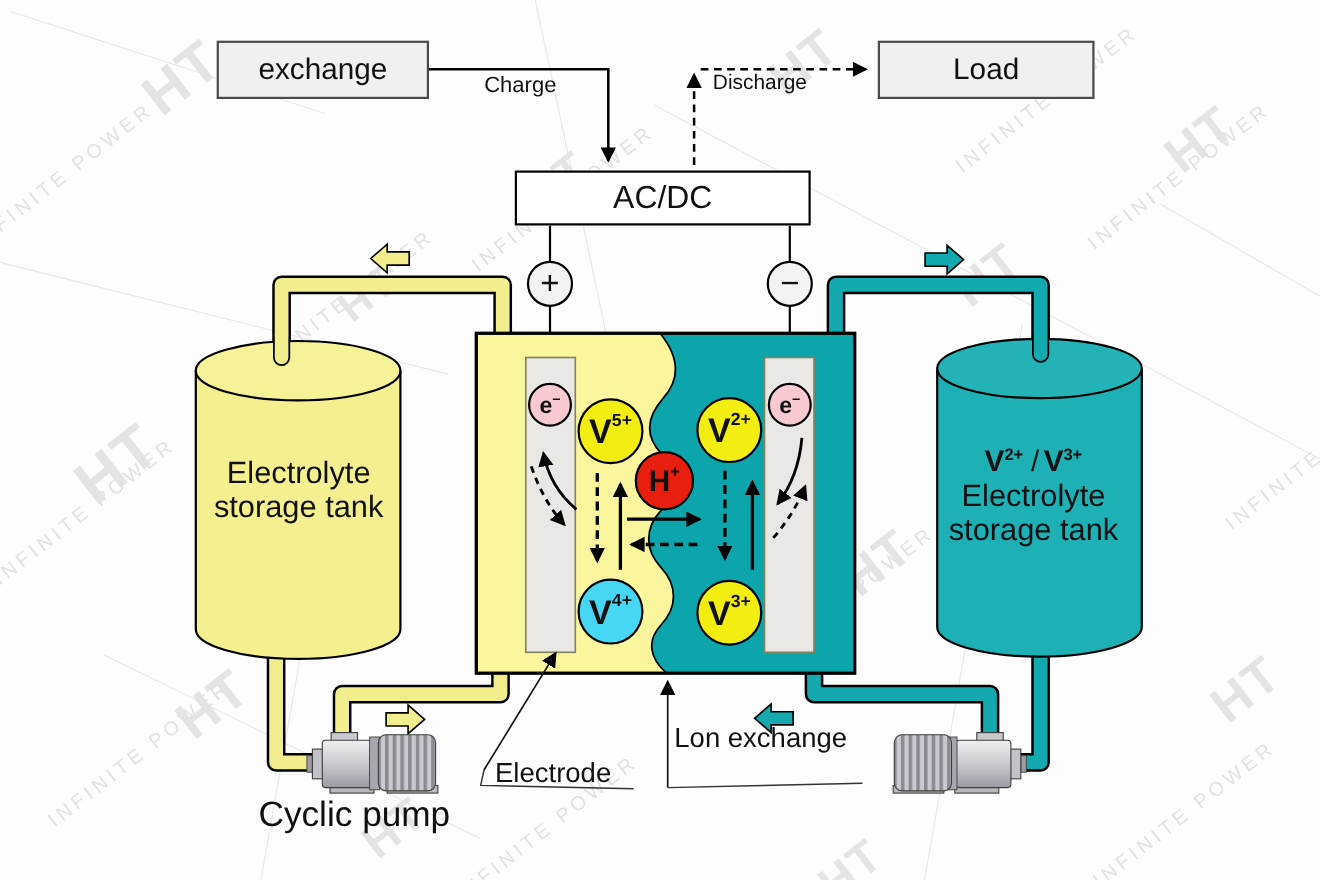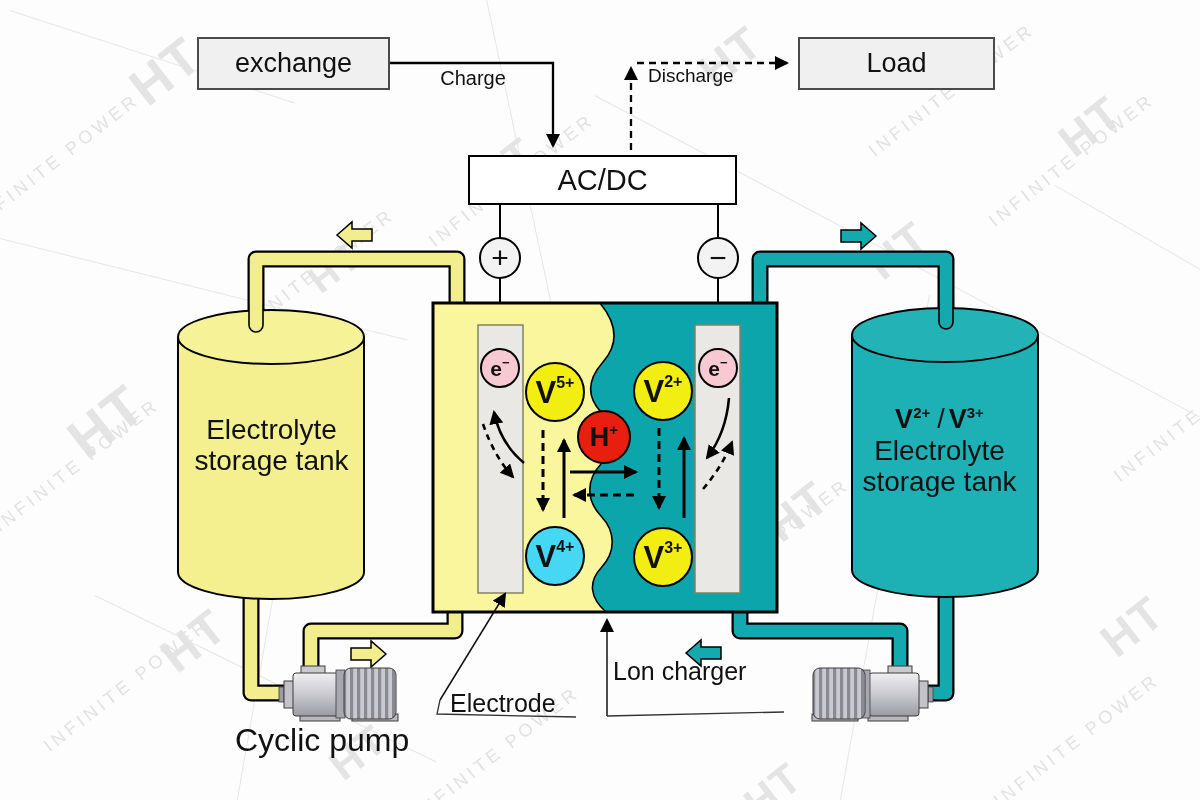--- a/index.html
+++ b/index.html
@@ -234,17 +234,17 @@
         <span class="base">V</span>
         <sup>3+</sup>
       </div>
     <div class="ion h" style="left:577px;top:410px;width:54px;height:54px;background:#e81f0e;">
         <span class="base">H</span>
         <sup>+</sup>
       </div>
 
     <div class="lbl" style="left:450px;top:689px;font-size:25px;">Electrode</div>
     <div class="lbl" style="left:613px;top:655px;font-size:25px;line-height:32px;">
-      <div>Lon charger</div>
+      <div>Lon exchange</div>
     </div>
     <div class="lbl" style="left:235px;top:722px;font-size:32px;">Cyclic pump</div>
   </div>
 </div>
 
 </body></html>

